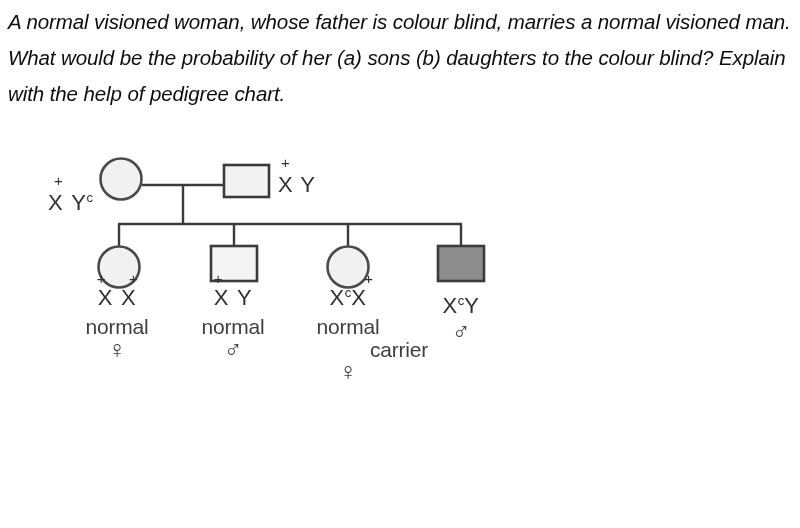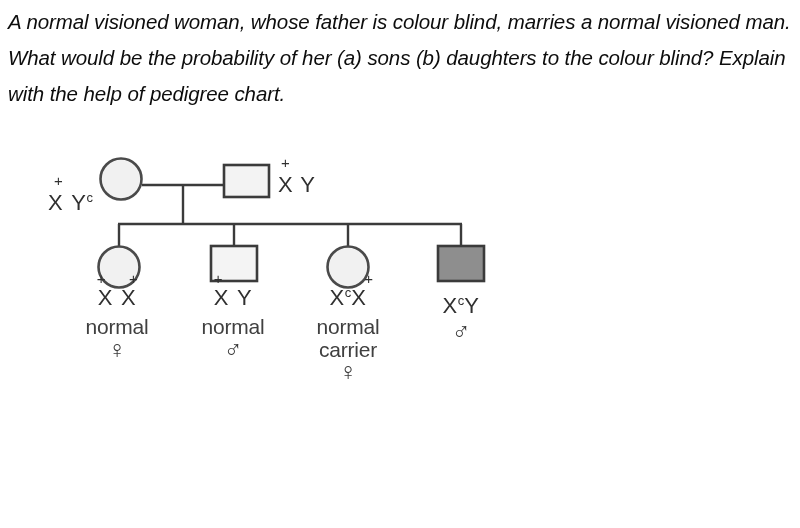--- a/index.html
+++ b/index.html
@@ -134,21 +134,21 @@
     </div>
     <div class="descr" style="margin-top:4px;">normal</div>
     <div class="sexsym" style="margin-top:-1px; line-height:22px;">♂</div>
   </div>
 
   <div class="center-col" style="left:348px; top:145px; width:160px;">
     <div class="geno" style="position:relative; display:inline-block;">
       <span>X</span><sup>c</sup><span>X</span><span style="position:absolute; right:-7px; top:-15px; font-size:15px;">+</span>
     </div>
     <div class="descr" style="margin-top:4px; line-height:23px;">normal</div>
-    <div class="descr" style="line-height:23px;">carrier</div>
+    <div class="descr" style="line-height:23px;text-align:right;">carrier</div>
     <div class="sexsym" style="margin-top:-1px; line-height:22px;">♀</div>
   </div>
 
   <div class="center-col" style="left:461px; top:145px; width:150px;margin-top:8px;">
     <div class="geno" style="position:relative; display:inline-block;">
       <span>X</span><sup>c</sup><span>Y</span>
     </div>
     <div class="sexsym" style="margin-top:0px; line-height:24px;">♂</div>
   </div>
 

